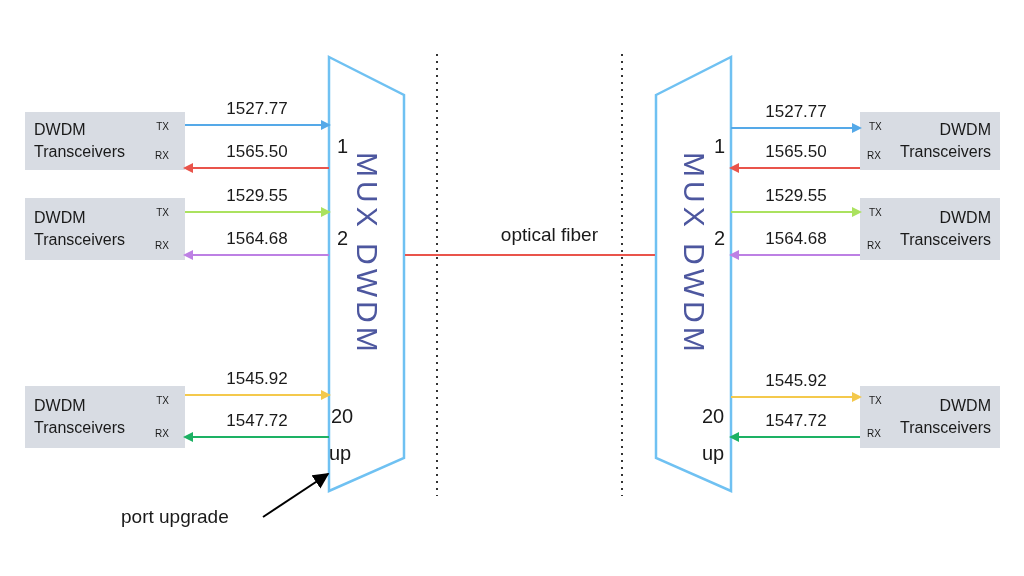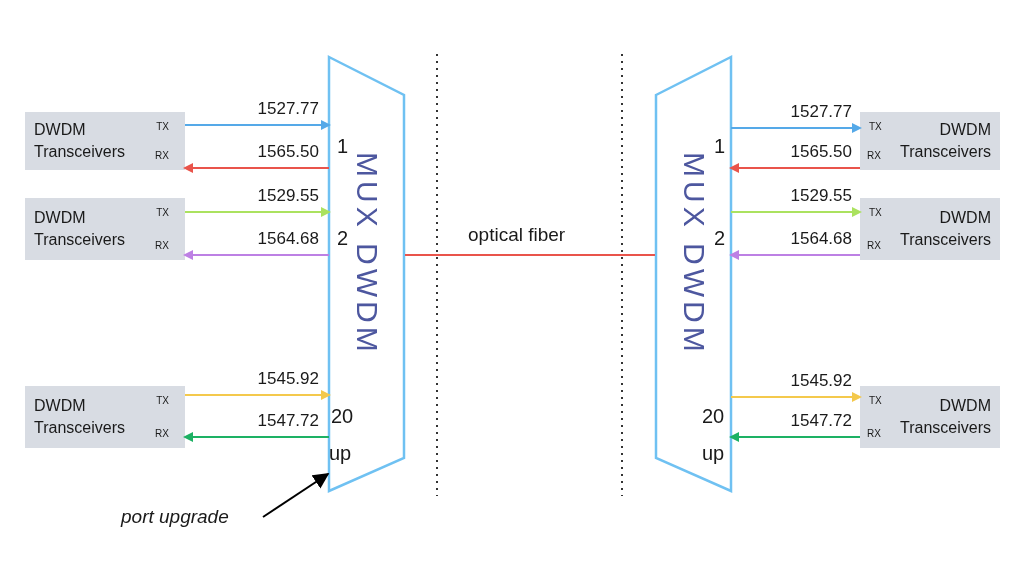--- a/index.html
+++ b/index.html
@@ -51,33 +51,33 @@
     border-bottom: 5px solid transparent;
     border-left: 10px solid currentColor;
   }
   .arrow .head-l {
     position: absolute; left: -2px; top: -5px; width: 0; height: 0;
     border-top: 5px solid transparent;
     border-bottom: 5px solid transparent;
     border-right: 10px solid currentColor;
   }
   
-  .wl { position: absolute; font-size: 17px; text-align: right; }
+  .wl { position: absolute; font-size: 17px; text-align: center; }
   .portnum { position: absolute; font-size: 20px; }
   .muxlab {
     position: absolute;
     writing-mode: vertical-rl;
     text-orientation: mixed;
     font-size: 30px;
     letter-spacing: 4px;
     width: 36px;
     text-align: left;
   }
-  .fiberlab { position: absolute; font-size: 19px; text-align: left; }
-  .upgradelab { position: absolute; font-size: 19px; font-style: italic; }
+  .fiberlab { position: absolute; font-size: 19px; text-align: right; }
+  .upgradelab { position: absolute; font-size: 19px; }
 </style>
 </head>
 <body>
 
 <div class="canvas">
 
   <svg class="shapes" viewBox="0 0 1024 576">
     <defs>
       <marker id="ah-black" viewBox="0 0 10 10" refX="9" refY="5" markerWidth="8" markerHeight="8" orient="auto-start-reverse">
         <path d="M0,0 L10,5 L0,10 z" fill="#000000"></path>

